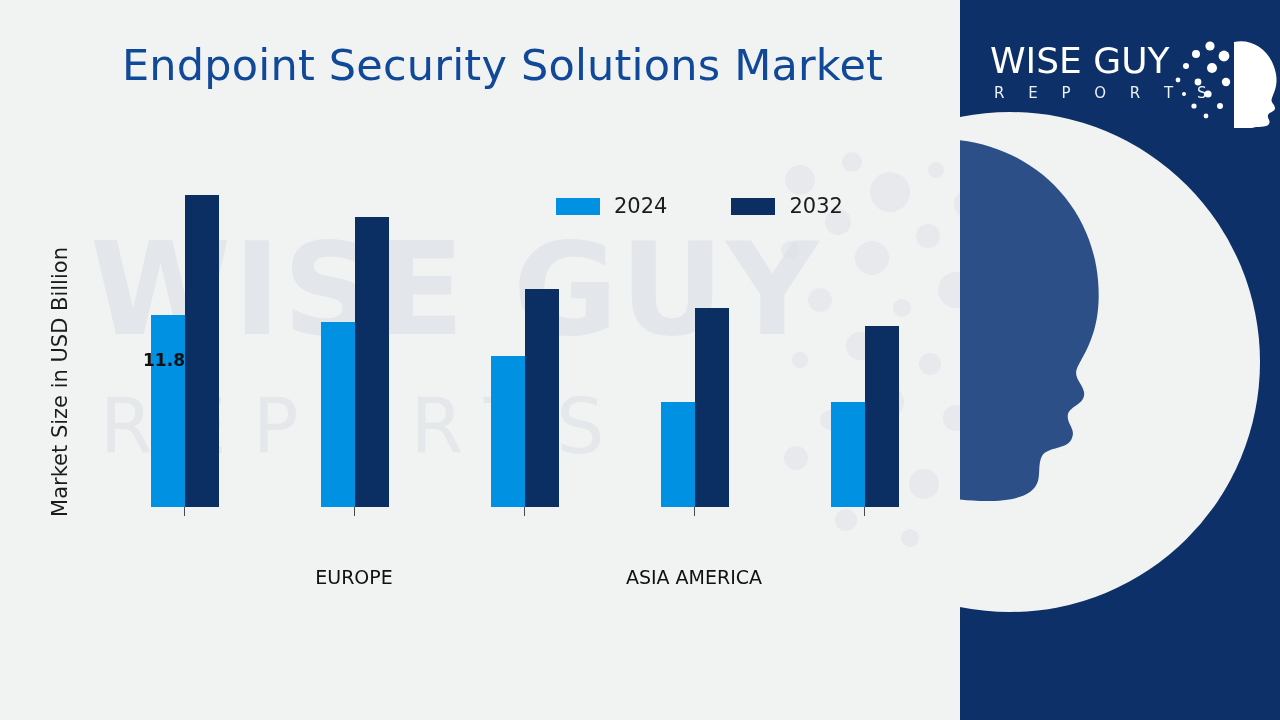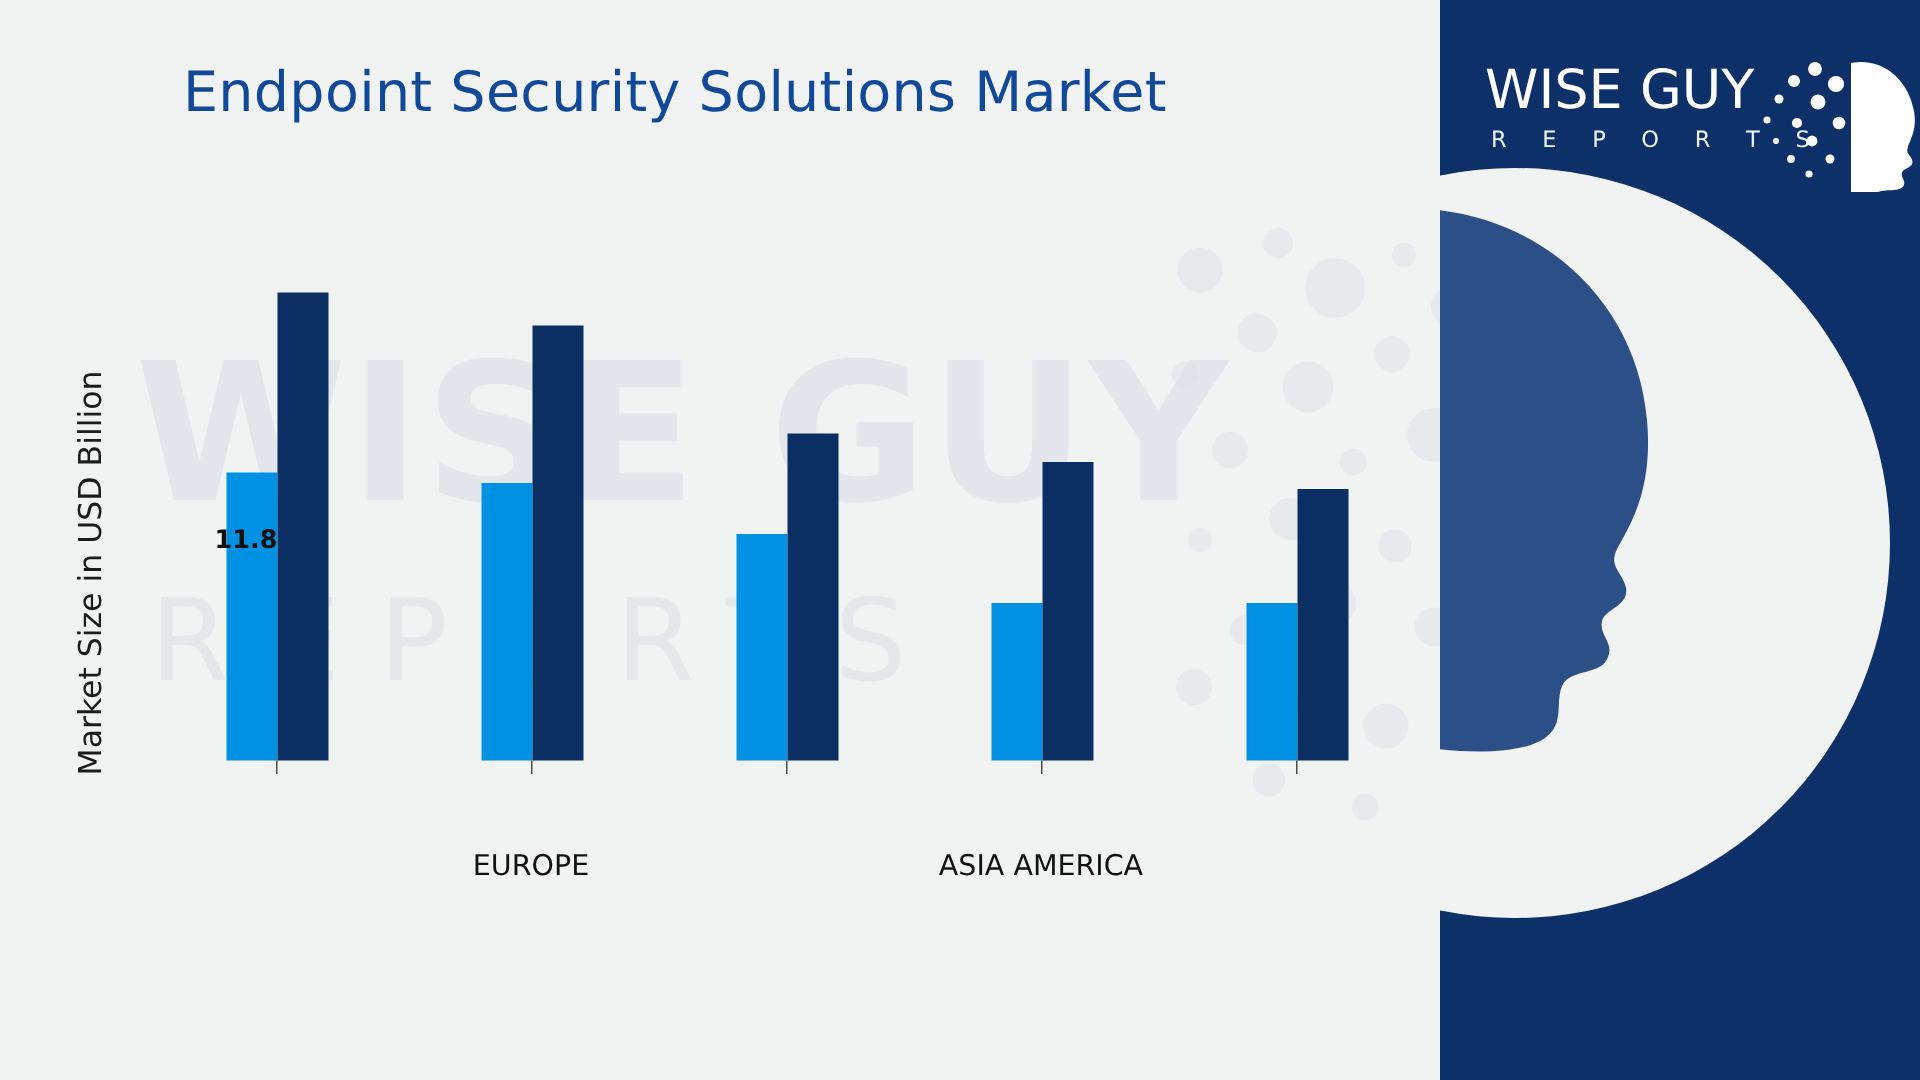--- a/index.html
+++ b/index.html
@@ -39,21 +39,21 @@
   }
   .logo-rep{
     position:absolute;left:4px;top:48px;
     font-size:15px;font-weight:400;letter-spacing:9.5px;color:#eaf3f2;white-space:nowrap;
   }
   .logo-dots{position:absolute;left:178px;top:0px;width:120px;height:92px;}
 
   
   .title{
     position:absolute;left:122px;top:40px;
-    font-size:37px;font-weight:400;color:#114999;
+    font-size:43px;font-weight:400;color:#114999;
     letter-spacing:.2px;white-space:nowrap;
   }
 
   
   .plot{position:absolute;left:0;top:0;width:960px;height:720px;}
   .ylabel{
     position:absolute;left:-110px;top:370px;width:340px;
     transform:rotate(-90deg);transform-origin:center center;
     text-align:center;font-size:21px;color:#1b1b1b;white-space:nowrap;
   }
@@ -113,20 +113,31 @@
       </g>
     </svg>
   </div>
 
   <div class="title">Endpoint Security Solutions Market</div>
 
   <div class="plot">
 
     <div class="ylabel">Market Size in USD Billion</div>
 
+    <div class="legend">
+      <div class="lg-item">
+        <span class="lg-sw" style="background:#0091e2"></span>
+        <span class="lg-tx">2024</span>
+      </div>
+      <div class="lg-gap"></div>
+      <div class="lg-item">
+        <span class="lg-sw" style="background:#0b2f63"></span>
+        <span class="lg-tx">2032</span>
+      </div>
+    </div>
 
     <div class="bars">
 
       <div class="bar" style="left:151px;height:192px;background:#0091e2"></div>
       <div class="bar" style="left:185px;height:312px;background:#0b2f63"></div>
       <div class="dlabel" style="left:137px;top:350px">11.8</div>
       <div class="tick" style="left:184px"></div>
 
       <div class="bar" style="left:321px;height:185px;background:#0091e2"></div>
       <div class="bar" style="left:355px;height:290px;background:#0b2f63"></div>

